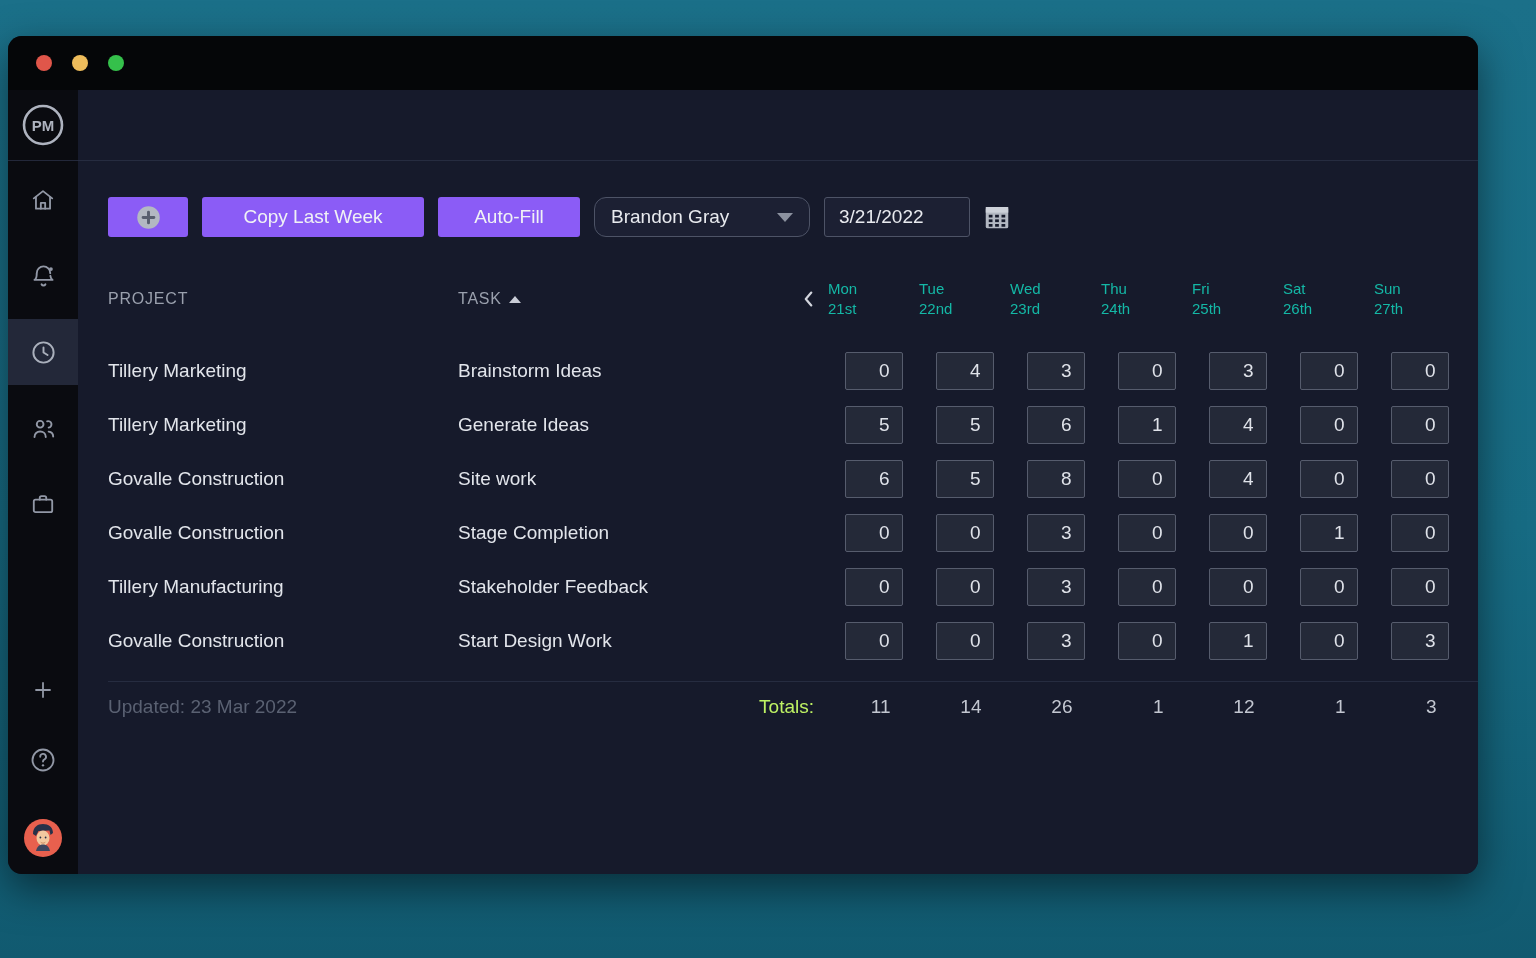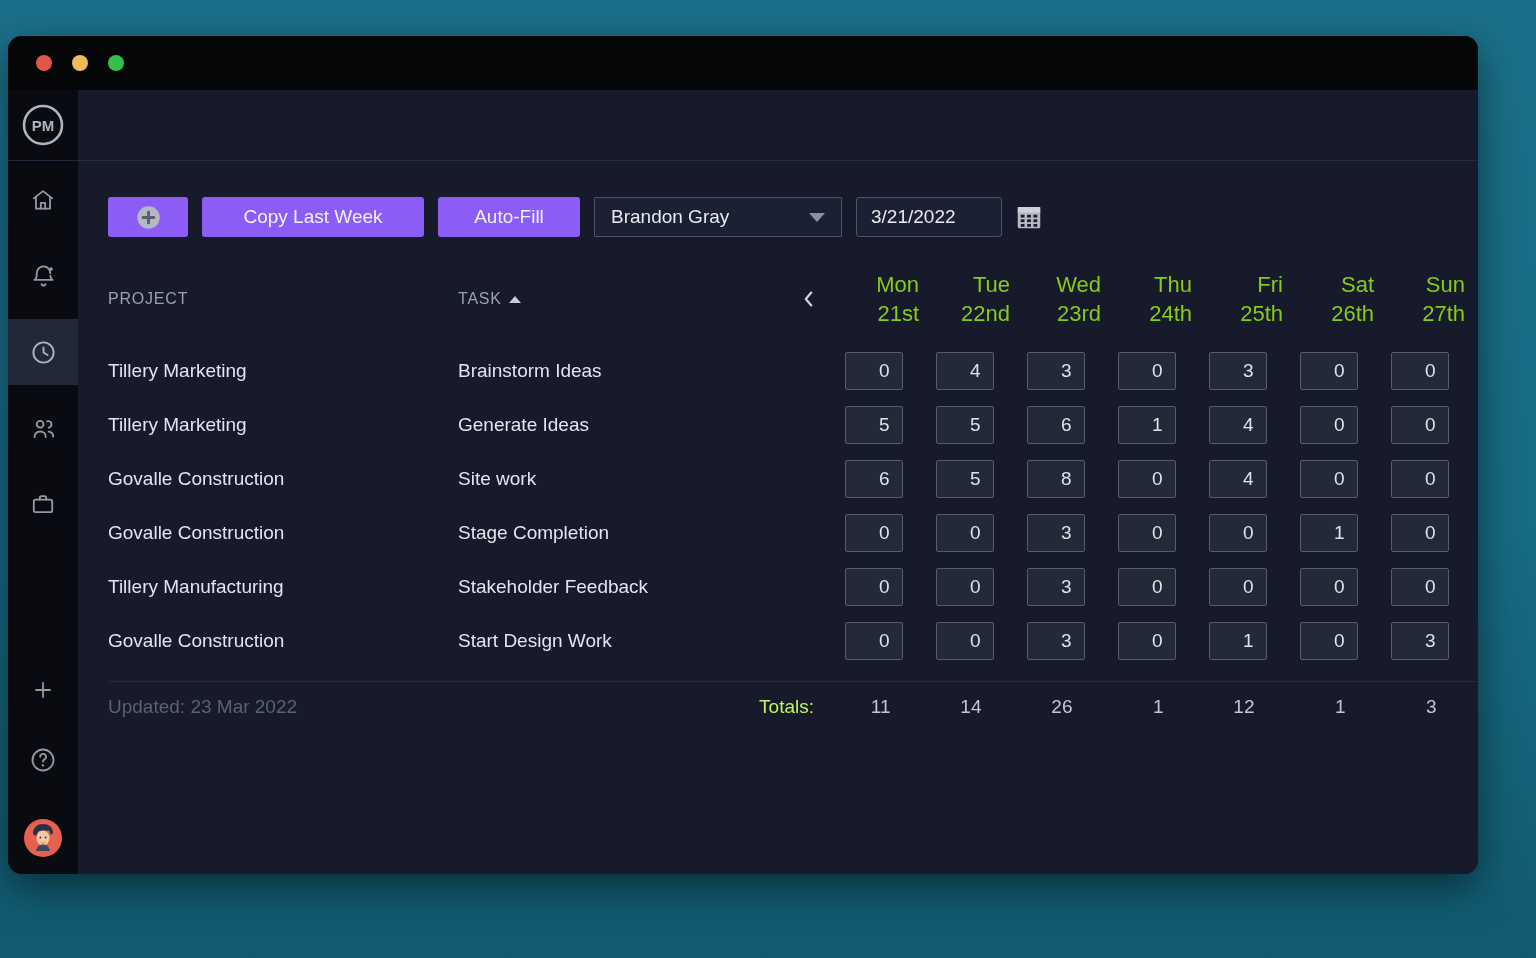--- a/index.html
+++ b/index.html
@@ -33,37 +33,37 @@
   .toolbar { margin:36px 0 0 30px; display:flex; align-items:center; gap:14px; height:40px; flex:0 0 auto; }
   .btn {
     height:40px; background:#8b5cf6; border:none; border-radius:3px;
     color:#f0f2f5; font-size:19px; font-family:inherit; cursor:pointer;
     display:flex; align-items:center; justify-content:center;
   }
   .btn.add { width:80px; }
   .btn.copy { width:222px; }
   .btn.autofill { width:142px; }
   .select {
-    width:248px; height:40px; background:#1c2033; border:1px solid #4d5366; border-radius:1px;
+    width:216px; height:40px; background:#1c2033; border:1px solid #4d5366; border-radius:12px;
     color:#e8eaef; font-size:19px; display:flex; align-items:center; padding:0 16px; cursor:pointer;
   }
   .select .caret { margin-left:auto; width:0; height:0; border-left:8px solid transparent; border-right:8px solid transparent; border-top:9px solid #8b919f; }
   .datefield {
     width:146px; height:40px; background:#1c2033; border:1px solid #4d5366; border-radius:3px;
     color:#e8eaef; font-size:19px; display:flex; align-items:center; padding:0 14px; cursor:text;
   }
   .cal-btn { margin-left:-2px; cursor:pointer; display:flex; align-items:center; }
   
   .grid { display:grid; grid-template-columns:350px 310px 60px repeat(7,91px); align-items:center; }
   .sheet { padding-left:30px; display:flex; flex-direction:column; flex:1; min-height:0; }
   .thead { margin-top:27px; height:70px; }
   .col-header { font-size:16px; color:#9aa0ad; letter-spacing:.8px; display:flex; align-items:center; gap:7px; cursor:pointer; }
   .sort-asc { width:0; height:0; border-left:6px solid transparent; border-right:6px solid transparent; border-bottom:7px solid #c9ccd6; display:inline-block; }
   .chev-cell { display:flex; justify-content:flex-end; padding-right:8px; }
-  .day-header { text-align:right; font-size:22px; color:#84cc16; line-height:1.32; }
+  .day-header { text-align:left; font-size:15px; color:#14b8a6; line-height:1.32; }
   .rows { margin-top:10px; }
   .trow { height:54px; }
   .cell-text { font-size:19px; color:#e2e5eb; white-space:nowrap; overflow:hidden; }
   .hour-wrap { display:flex; justify-content:center; }
   .hour-cell {
     width:58px; height:38px; background:#242938; border:1px solid #565c6d; border-radius:2px;
     color:#dfe2e9; font-size:19px; display:flex; align-items:center; justify-content:flex-end;
     padding-right:12px; cursor:text;
   }
   

